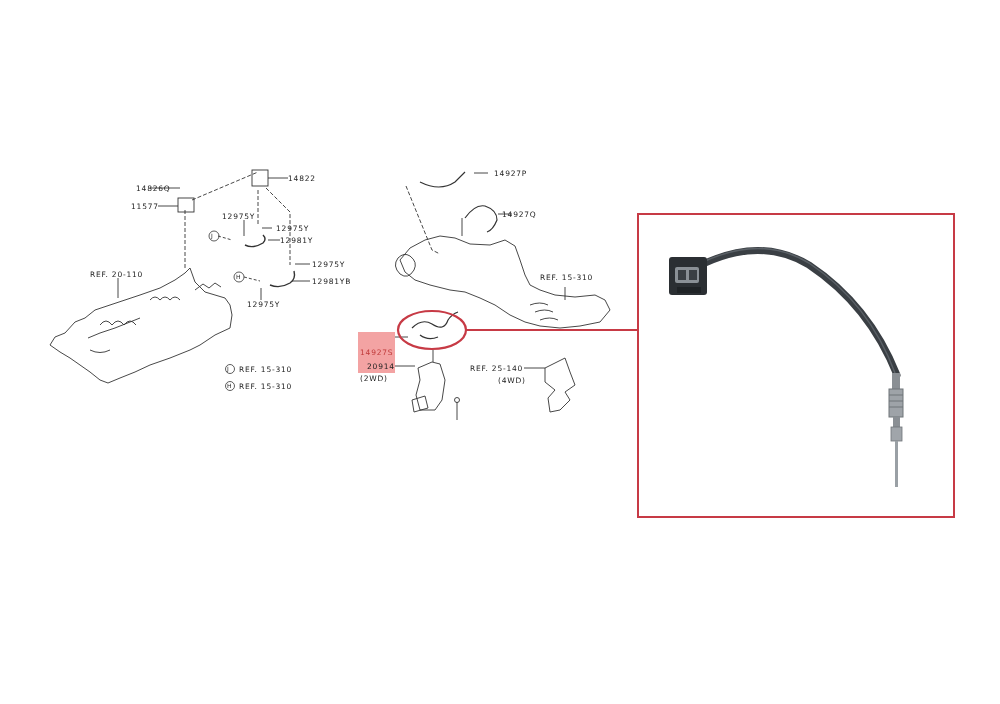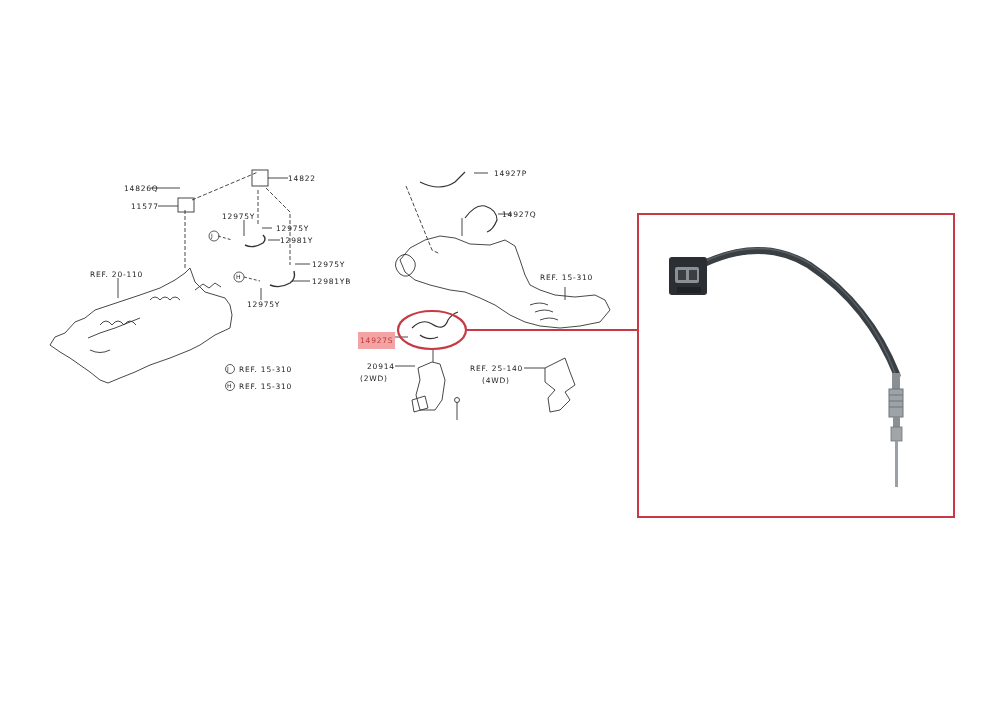--- a/index.html
+++ b/index.html
@@ -1,21 +1,21 @@
 <!DOCTYPE html>
 <html><head>
 <meta charset="utf-8">
 <style>
   html, body { margin:0; padding:0; background:#ffffff; }
   body { width:1000px; height:704px; position:relative; overflow:hidden;
          font-family:"DejaVu Sans", sans-serif; }
   .canvas { position:absolute; left:0; top:0; width:1000px; height:704px;text-align:right; }
   .lbl { position:absolute; font-size:7.5px; letter-spacing:0.8px; color:#222;
          white-space:nowrap; font-family:"DejaVu Sans", sans-serif; }
-  .hl { background:#f3a3a3; color:#c03a3a; padding:4px 2px; }
+  .hl { background:#f3a3a3; color:#c03a3a; padding:16px 2px; }
   .photo-frame { position:absolute; left:637px; top:213px; width:318px; height:305px;
                  border:2px solid #c73a45; box-sizing:border-box; background:#fff; }
 </style>
 </head>
 <body>
 
 <div class="canvas">
 
   <svg width="1000" height="704" style="position:absolute;left:0;top:0">
     <g fill="none" stroke="#333" stroke-width="0.9">
@@ -83,21 +83,21 @@
 
     <g fill="none" stroke="#333" stroke-width="0.8">
       <circle cx="214" cy="236" r="5"></circle>
       <circle cx="239" cy="277" r="5"></circle>
       <circle cx="230" cy="369" r="4.5"></circle>
       <circle cx="230" cy="386" r="4.5"></circle>
     </g>
   </svg>
 
   <span class="lbl" style="left:288px;top:174px">14822</span>
-  <span class="lbl" style="left:124px;top:184px">14826Q</span>
+  <span class="lbl" style="left:136px;top:184px">14826Q</span>
   <span class="lbl" style="left:131px;top:202px">11577</span>
   <span class="lbl" style="left:222px;top:212px">12975Y</span>
   <span class="lbl" style="left:276px;top:224px">12975Y</span>
   <span class="lbl" style="left:280px;top:236px">12981Y</span>
   <span class="lbl" style="left:312px;top:260px">12975Y</span>
   <span class="lbl" style="left:312px;top:277px">12981YB</span>
   <span class="lbl" style="left:247px;top:300px">12975Y</span>
   <span class="lbl" style="left:90px;top:270px">REF. 20-110</span>
   <span class="lbl" style="left:211px;top:232px;font-size:6px">J</span>
   <span class="lbl" style="left:236px;top:273px;font-size:6px">H</span>
@@ -106,21 +106,21 @@
   <span class="lbl" style="left:227px;top:382px;font-size:6px">H</span>
   <span class="lbl" style="left:239px;top:382px">REF. 15-310</span>
 
   <span class="lbl" style="left:494px;top:169px">14927P</span>
   <span class="lbl" style="left:502px;top:210px">14927Q</span>
   <span class="lbl hl" style="left:358px;top:332px">14927S</span>
   <span class="lbl" style="left:367px;top:362px">20914</span>
   <span class="lbl" style="left:360px;top:374px">(2WD)</span>
   <span class="lbl" style="left:540px;top:273px">REF. 15-310</span>
   <span class="lbl" style="left:470px;top:364px">REF. 25-140</span>
-  <span class="lbl" style="left:482px;top:376px">(4WD)</span>
+  <span class="lbl" style="left:498px;top:376px">(4WD)</span>
 
   <div class="photo-frame">
     <svg width="314" height="301">
 
       <path d="M58,52 Q120,20 170,50 Q230,90 258,160" fill="none" stroke="#3a3f44" stroke-width="7" stroke-linecap="round"></path>
       <path d="M58,50 Q120,18 170,48 Q230,88 256,158" fill="none" stroke="#5a6066" stroke-width="1.5"></path>
 
       <rect x="30" y="42" width="38" height="38" rx="3" fill="#2b2f33"></rect>
       <rect x="36" y="52" width="24" height="16" rx="2" fill="#8a9096"></rect>
       <rect x="39" y="55" width="8" height="10" fill="#3a3f44"></rect>

